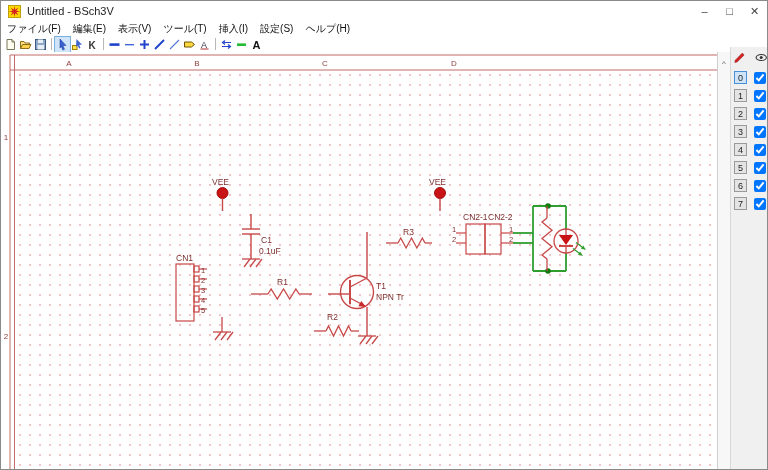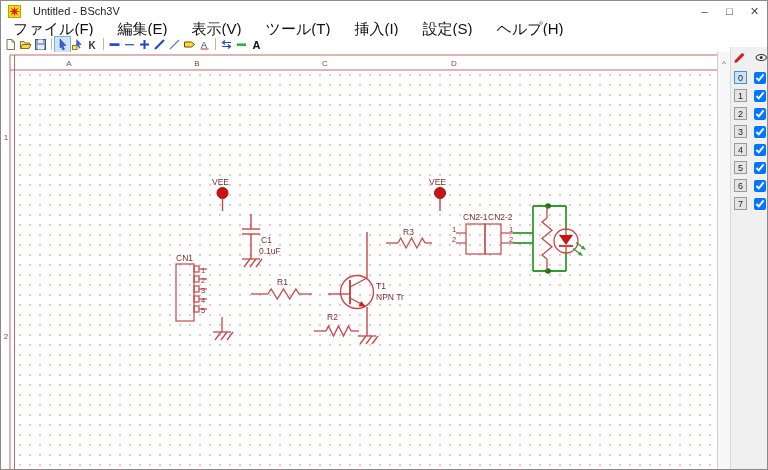--- a/index.html
+++ b/index.html
@@ -1,27 +1,27 @@
 <!DOCTYPE html>
 <html><head>
 <meta charset="utf-8">
 <style>
   html,body{margin:0;padding:0;}
   .win{position:relative;width:768px;height:470px;box-sizing:border-box;border:1px solid #8a8a8a;
        background:#fff;font-family:"Liberation Sans",sans-serif;overflow:hidden;}
   
-  .titlebar{position:absolute;left:0;top:0;width:100%;height:20px;display:flex;align-items:center;background:#fff;gap:6px;}
+  .titlebar{position:absolute;left:0;top:0;width:100%;height:20px;display:flex;align-items:center;background:#fff;}
   .appicon{width:13px;height:13px;margin:0 6px 0 7px;flex:0 0 auto;}
   .title{font-size:11px;color:#222;}
   .wctrls{margin-left:auto;display:flex;}
   .wbtn{width:25px;height:18px;display:flex;align-items:center;justify-content:center;
         font-size:11px;color:#444;}
   
   .menubar{position:absolute;left:0;top:20px;width:100%;height:15px;display:flex;align-items:center;background:#fff;}
-  .mi{font-size:15px;color:#111;padding:0 12px;line-height:15px;}
+  .mi{font-size:10px;color:#111;padding:0 6px;line-height:15px;}
   
   .toolbar{position:absolute;left:0;top:35px;width:100%;height:16px;display:flex;align-items:center;
            background:#fff;padding-left:2px;box-sizing:border-box;}
   .tbtn{width:15px;height:15px;display:flex;align-items:center;justify-content:center;flex:0 0 auto;}
   .tbtn.sel{background:#cfe4f8;outline:1px solid #7ab0e0;}
   .tsep{width:1px;height:12px;background:#b8b8b8;margin:0 3px;flex:0 0 auto;}
   
   .canvas{position:absolute;left:0;top:51px;width:716px;height:419px;background:#fff;overflow:hidden;}
   .dotgrid{position:absolute;left:14px;top:18px;width:702px;height:401px;
            background-image:radial-gradient(circle,#f2c6c6 0.9px,transparent 1.1px);

